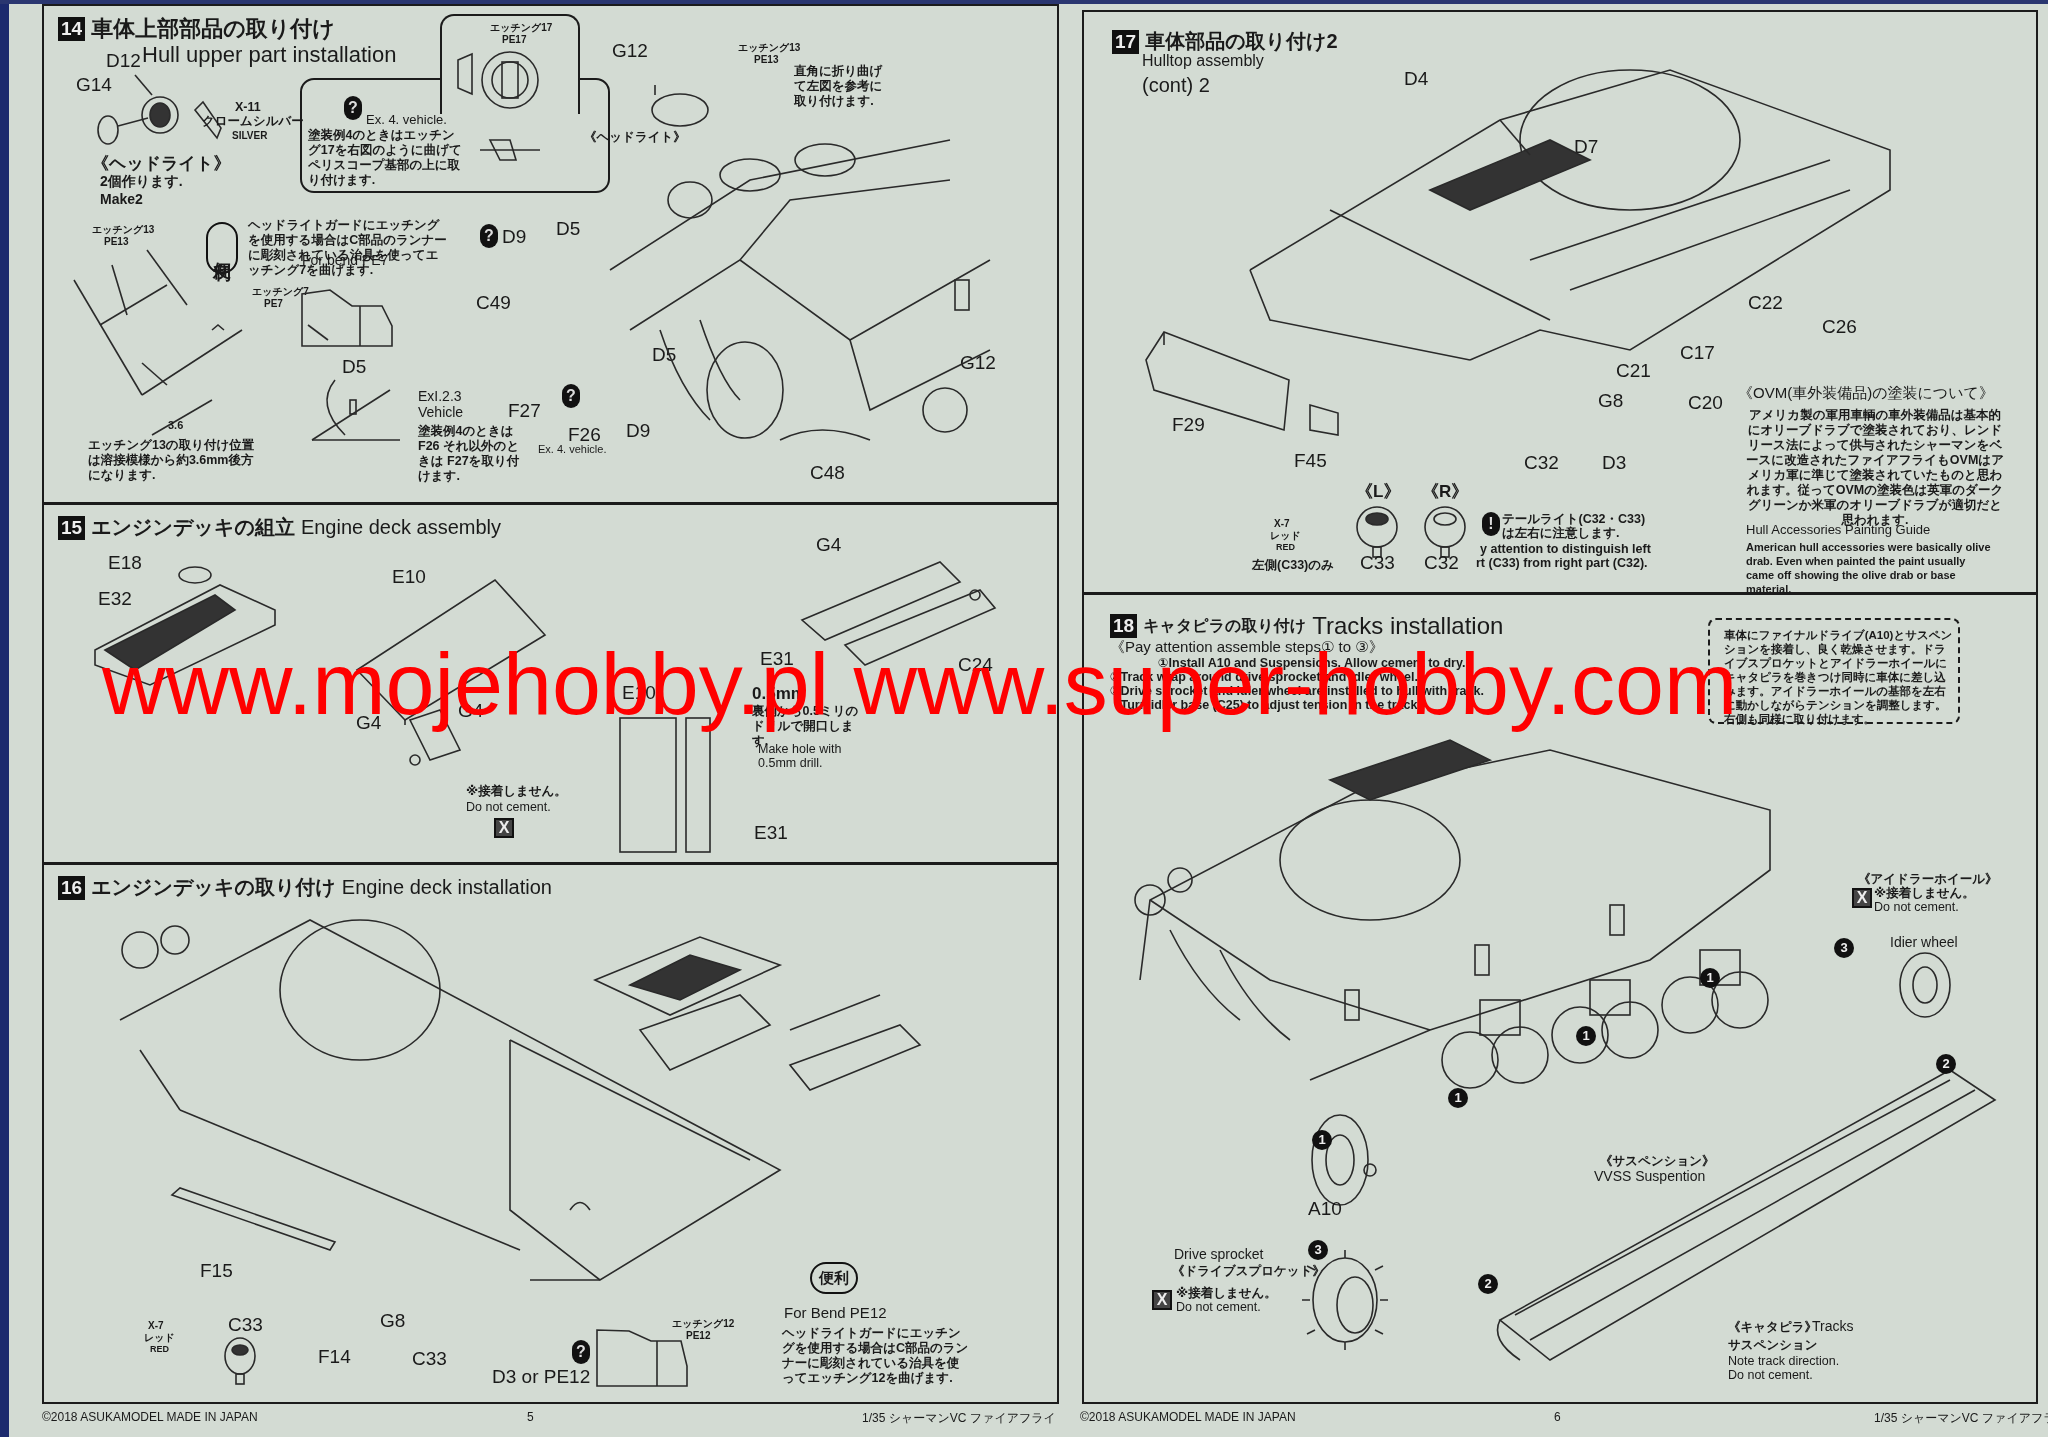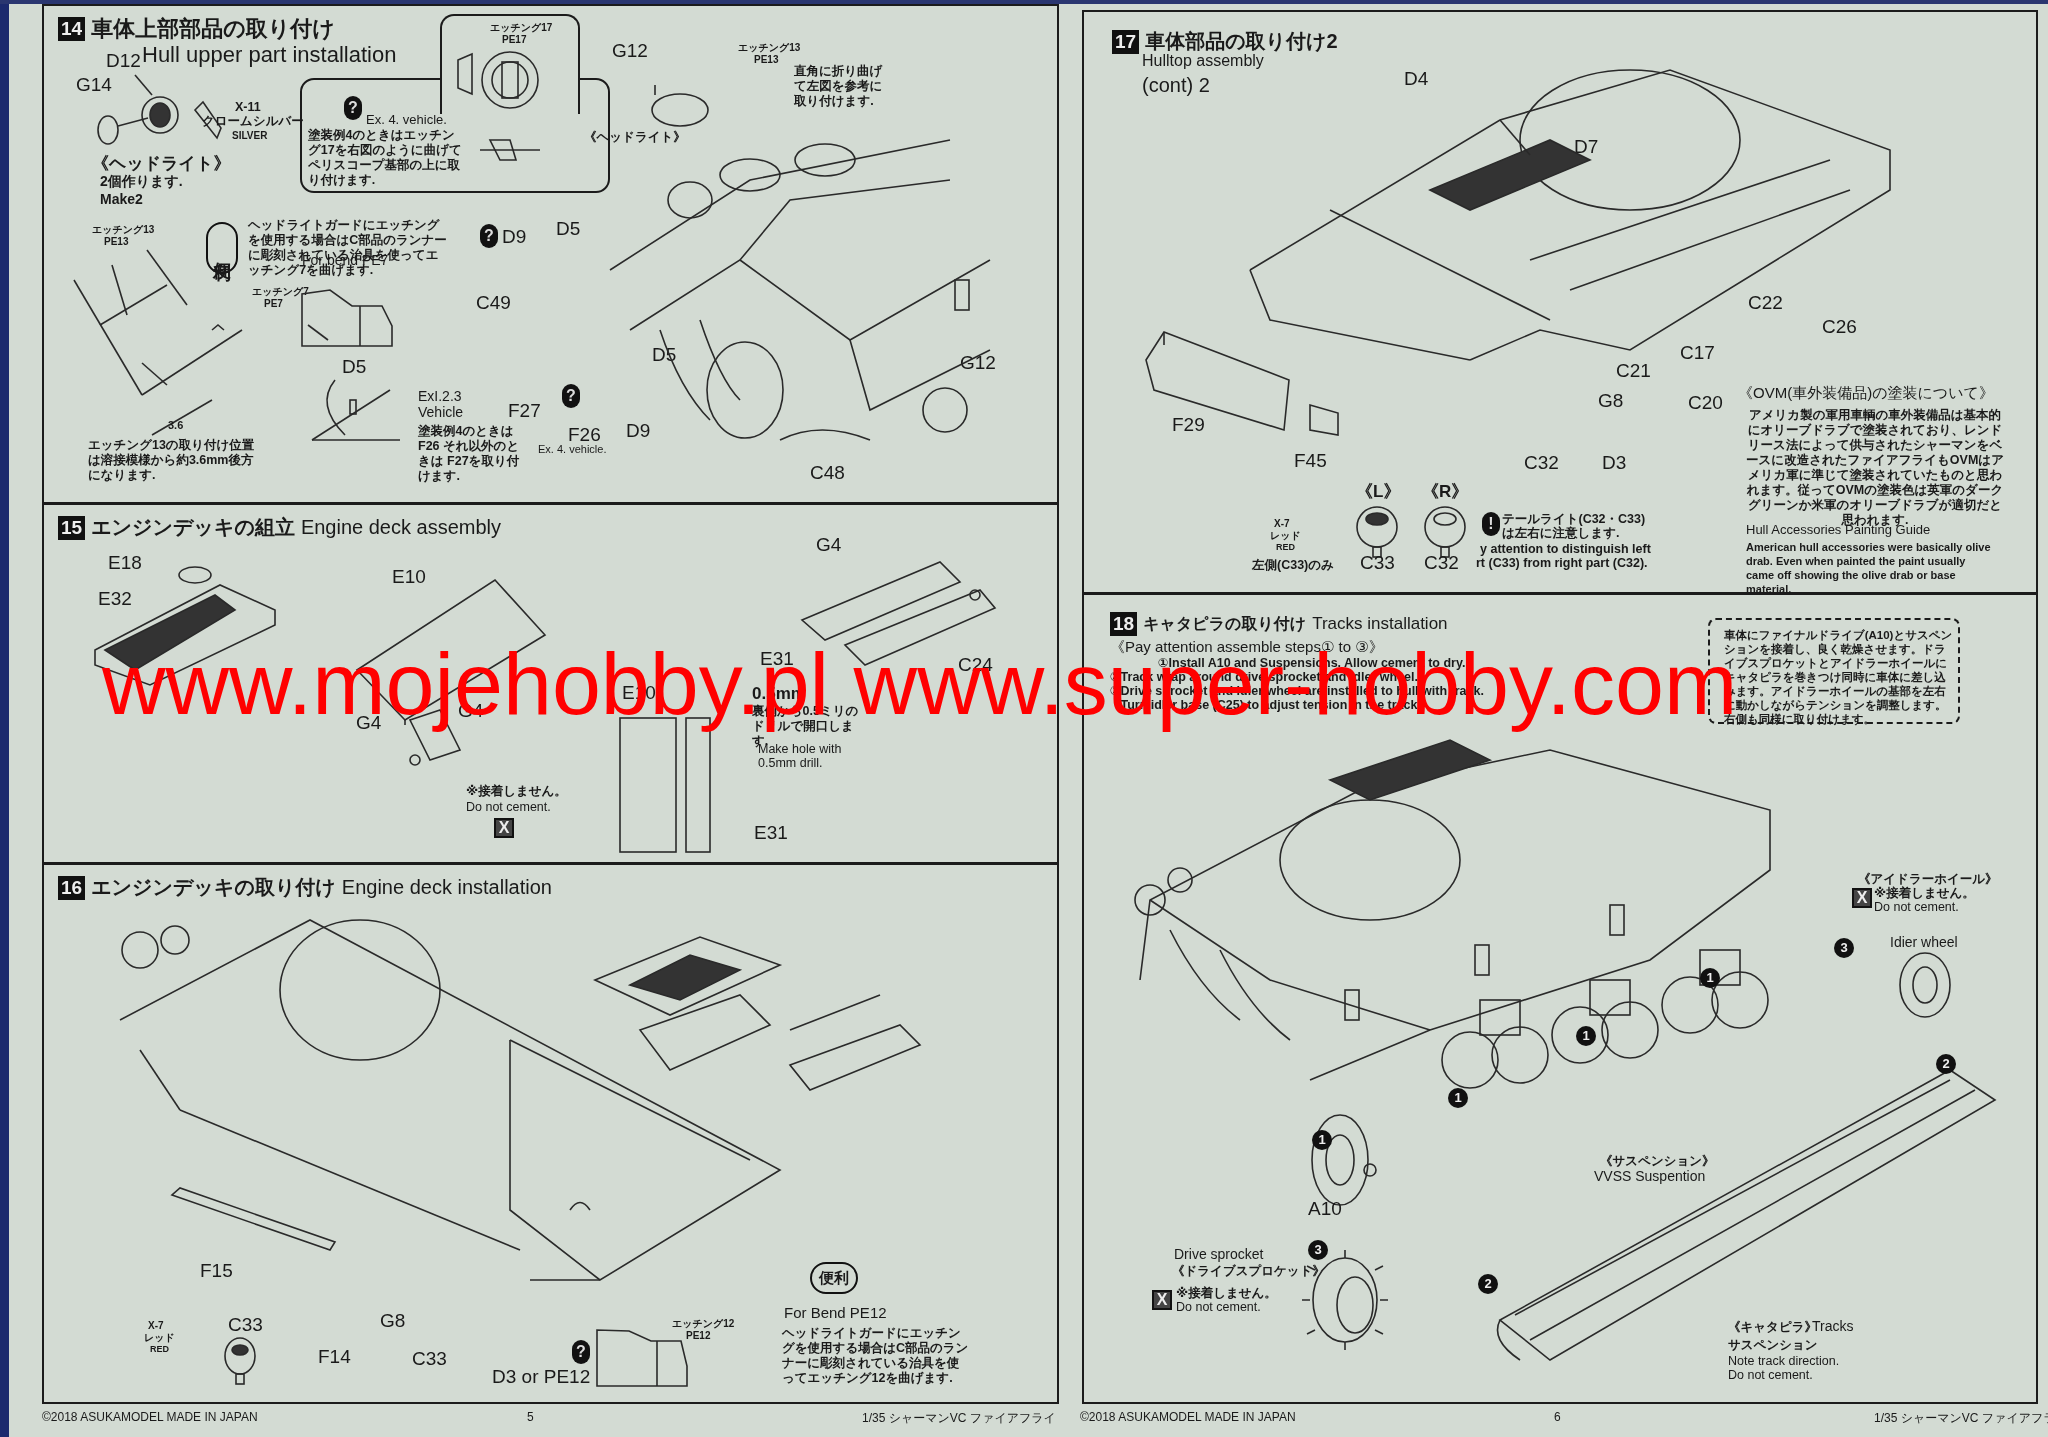--- a/index.html
+++ b/index.html
@@ -323,21 +323,21 @@
 <div class="note" style="left:1476px; top:556px;">rt (C33) from right part (C32).</div>
 
 <div class="label" style="left:1738px; top:384px; font-size:15px;">《OVM(車外装備品)の塗装について》</div>
 <div class="note" style="left:1746px; top:408px; width:258px;text-align:center;">アメリカ製の軍用車輌の車外装備品は基本的にオリーブドラブで塗装されており、レンドリース法によって供与されたシャーマンをベースに改造されたファイアフライもOVMはアメリカ軍に準じて塗装されていたものと思われます。従ってOVMの塗装色は英軍のダークグリーンか米軍のオリーブドラブが適切だと思われます.</div>
 <div class="abs" style="left:1746px; top:522px; font-size:13px;">Hull Accessories Painting Guide</div>
 <div class="note" style="left:1746px; top:540px; width:250px; font-size:11px; line-height:14px;">American hull accessories were basically olive drab. Even when painted the paint usually came off showing the olive drab or base material.</div>
 
 <div class="step-title" style="left:1110px; top:612px;">
   <span class="step-num">18</span>
   <span style="font-size:16px;">キャタピラの取り付け</span>
-  <span class="step-en" style="font-size:17px;">Tracks installation</span>
+  <span class="step-en" style="font-size:24px;">Tracks installation</span>
 </div>
 <div class="abs" style="left:1110px; top:638px; font-size:15px;">《Pay attention assemble steps① to ③》</div>
 <div class="note" style="left:1110px; top:656px;margin-left:48px;">①Install A10 and Suspensions. Allow cement to dry.</div>
 <div class="note" style="left:1110px; top:670px;">②Track wrap around drive sprocket and idler wheel.</div>
 <div class="note" style="left:1110px; top:684px;">③Drive sprocket and idler wheel are installed to hull with track.</div>
 <div class="note" style="left:1110px; top:698px; white-space:pre;">   Turn idler base (C25) to adjust tension in the track.</div>
 
 <div class="dashed-box" style="left:1708px; top:618px; width:252px; height:106px;"></div>
 <div class="note" style="left:1724px; top:628px; width:230px; font-size:11.5px; line-height:14px;">車体にファイナルドライブ(A10)とサスペンションを接着し、良く乾燥させます。ドライブスプロケットとアイドラーホイールにキャタピラを巻きつけ同時に車体に差し込みます。アイドラーホイールの基部を左右に動かしながらテンションを調整します。右側も同様に取り付けます。</div>
 

